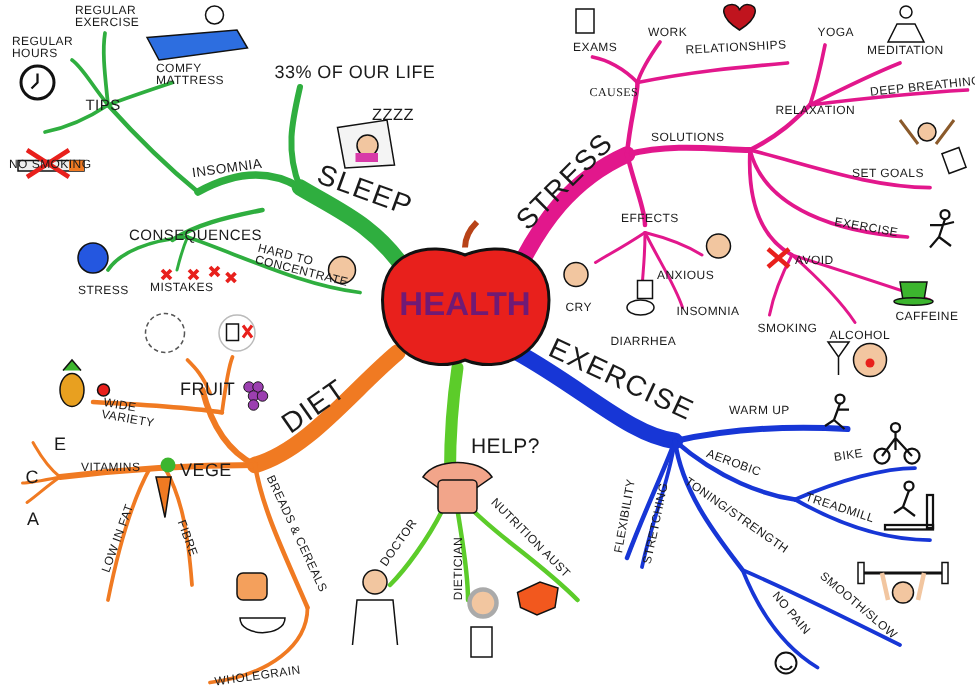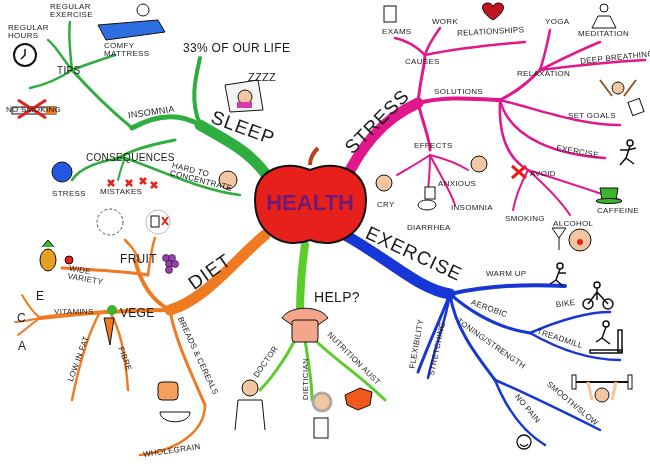--- a/index.html
+++ b/index.html
@@ -252,21 +252,21 @@
 <div class="lbl sm" style="left:50px;top:3px;width:44px;white-space:normal;">REGULAR EXERCISE</div>
 <div class="lbl sm" style="left:8px;top:24px;width:36px;white-space:normal;">REGULAR HOURS</div>
 <div class="lbl sm" style="left:104px;top:42px;width:58px;white-space:normal;">COMFY MATTRESS</div>
 <div class="lbl sm" style="left:6px;top:106px;">NO SMOKING</div>
 <div class="lbl" style="left:86px;top:153px;font-size:10px;">CONSEQUENCES</div>
 <div class="lbl sm" style="left:52px;top:190px;">STRESS</div>
 <div class="lbl sm" style="left:100px;top:188px;">MISTAKES</div>
 <div class="lbl sm" style="left:170px;top:170px;width:70px;white-space:normal;transform:rotate(14deg);">HARD TO CONCENTRATE</div>
 
 <div class="lbl big" style="left:336px;top:112px;transform:rotate(-45deg);">STRESS</div>
-<div class="lbl sm" style="left:405px;top:58px;">CAUSES</div>
+<div class="lbl sm" style="left:393px;top:58px;font-family:Liberation Serif, serif;">CAUSES</div>
 <div class="lbl sm" style="left:382px;top:28px;">EXAMS</div>
 <div class="lbl sm" style="left:432px;top:18px;">WORK</div>
 <div class="lbl sm" style="left:457px;top:28px;transform:rotate(-3deg);">RELATIONSHIPS</div>
 <div class="lbl sm" style="left:434px;top:88px;">SOLUTIONS</div>
 <div class="lbl sm" style="left:517px;top:70px;">RELAXATION</div>
 <div class="lbl sm" style="left:545px;top:18px;">YOGA</div>
 <div class="lbl sm" style="left:578px;top:30px;">MEDITATION</div>
 <div class="lbl sm" style="left:580px;top:54px;transform:rotate(-6deg);">DEEP BREATHING</div>
 <div class="lbl sm" style="left:568px;top:112px;text-align:right;">SET GOALS</div>
 <div class="lbl sm" style="left:556px;top:148px;transform:rotate(10deg);">EXERCISE</div>

